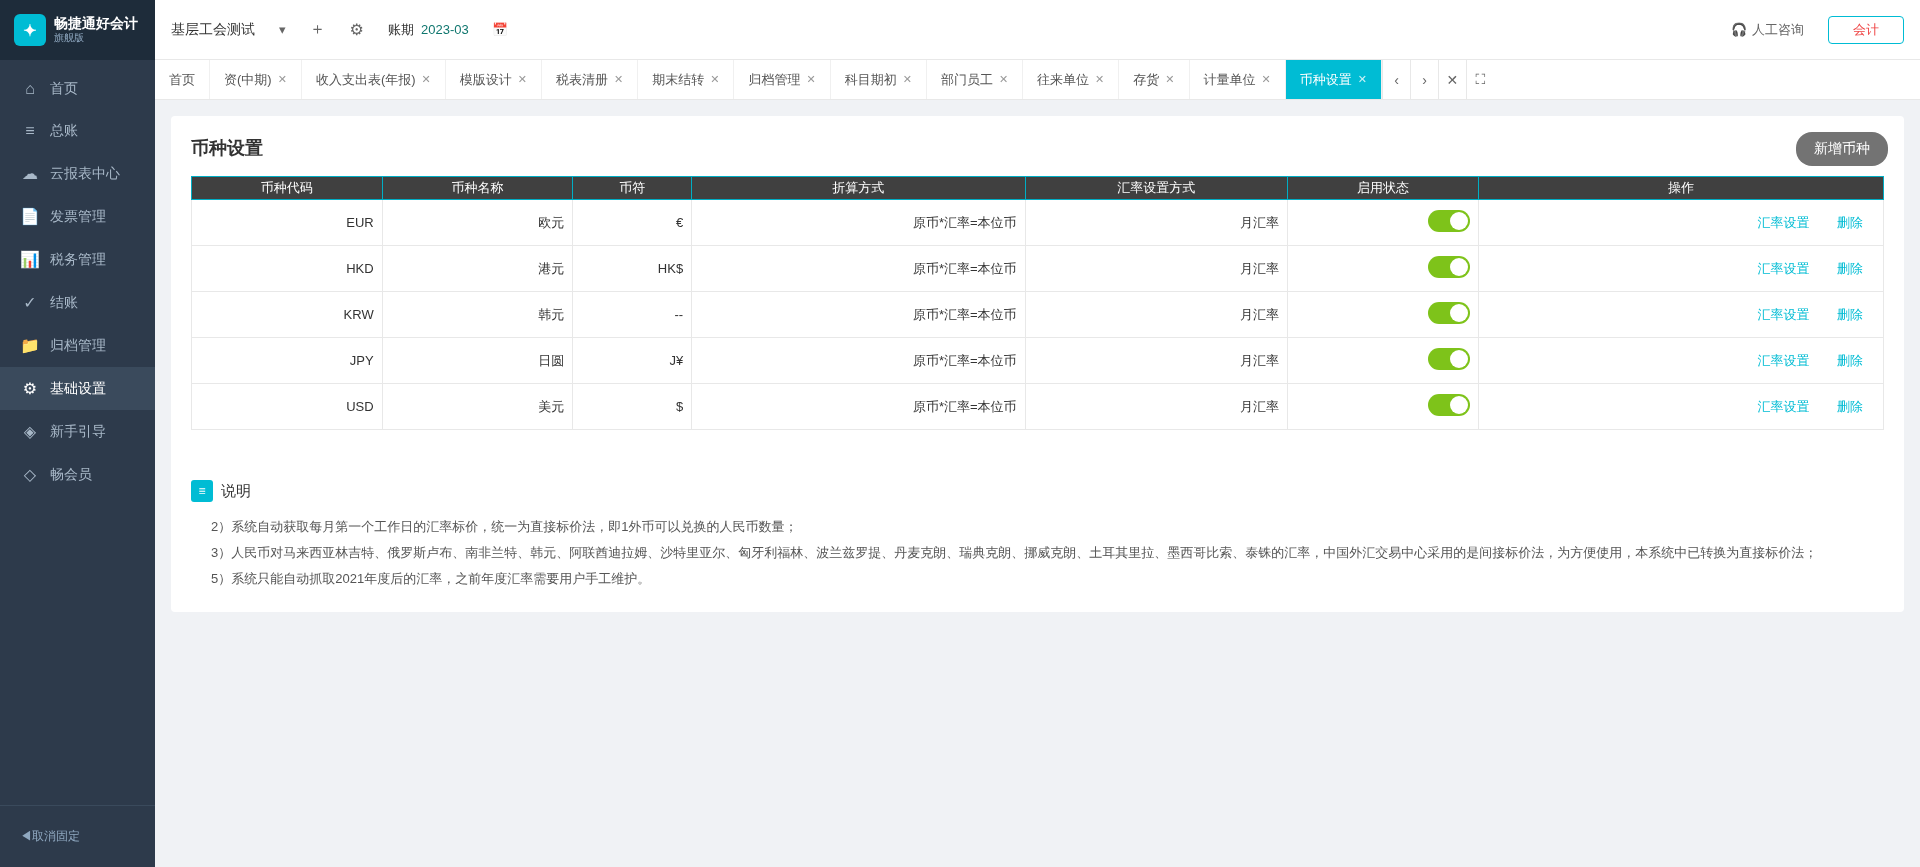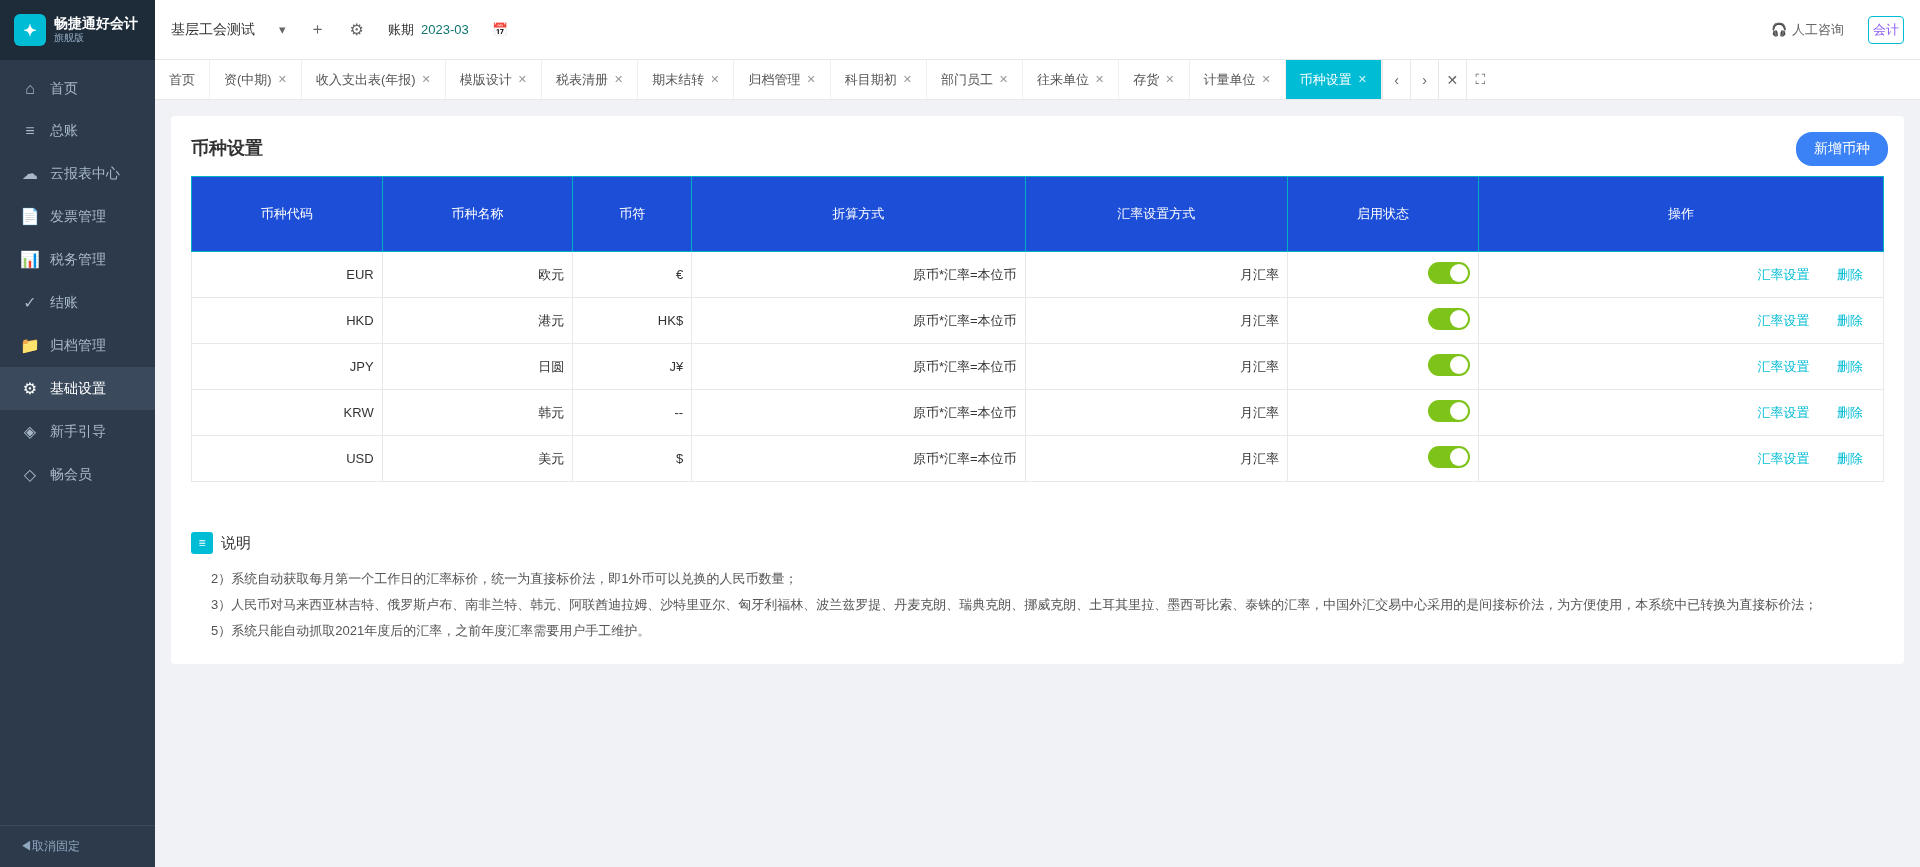--- a/index.html
+++ b/index.html
@@ -35,21 +35,21 @@
     .sidebar-item {
       display: flex; align-items: center; gap: 10px;
       padding: 12px 20px;
       color: #a8b8c8;
       cursor: pointer;
       font-size: 14px;
     }
     .sidebar-item.active { background: #3a4a5c; color: white; }
     .sidebar-item-icon { font-size: 16px; width: 20px; text-align: center; }
     .sidebar-footer {
-      padding: 12px 20px;
+      padding: 22px 20px;
       color: #8fa8c0;
       font-size: 12px;
       cursor: pointer;
       display: flex;
       align-items: center;
       gap: 6px;
       border-top: 1px solid #3a4a5c;
     }
 
     
@@ -75,23 +75,23 @@
     .header-dropdown { color: #666; cursor: pointer; }
     .header-add { color: #666; cursor: pointer; font-size: 16px; }
     .header-settings { color: #666; cursor: pointer; font-size: 16px; }
     .header-period { color: #333; font-size: 13px; }
     .header-period-val { color: #0f766e; }
     .header-cal { color: #00bcd4; cursor: pointer; }
     .header-spacer { flex: 1; }
     .header-support { display: flex; align-items: center; gap: 4px; color: #666; font-size: 13px; cursor: pointer; }
     .header-user-btn {
       border: 1px solid #00bcd4;
-      color: #8b5cf6;
-      background: white;
-      padding: 4px 4px;
+      color: #ef4444;
+      background: white;
+      padding: 4px 24px;
       border-radius: 4px;
       cursor: pointer;
       font-size: 13px;
     }
 
     
     .tabs-bar {
       background: white;
       border-bottom: 1px solid #e8e8e8;
       display: flex;
@@ -142,40 +142,40 @@
       font-weight: bold;
       color: #333;
       margin-bottom: 16px;
     }
 
     
     .btn-new {
       position: absolute;
       right: 28px;
       top: 118px;
-      background: #3b82f6;
+      background: #737373;
       color: white;
       border: none;
       padding: 8px 18px;
       border-radius: 16px;
       font-size: 14px;
       cursor: pointer;
       font-family: inherit;
     }
 
     
     .currency-table {
       width: 100%;
       border-collapse: collapse;
       margin-top: 0;
     }
     .currency-table th {
-      background: #1d4ed8;
+      background: #404040;
       color: white;
-      padding: 28px 8px;
+      padding: 2px 8px;
       text-align: center;
       font-size: 13px;
       font-weight: normal;
       border: 1px solid #00aec5;
     }
     .currency-table td {
       padding: 10px 8px;
       text-align: right;
       border: 1px solid #e8e8e8;
       color: #333;
@@ -428,39 +428,39 @@
       <div class="toggle-wrap">
         <div class="toggle"></div>
       </div>
     </td>
     <td>
       <span class="action-link">汇率设置</span>
       <span class="action-link">删除</span>
     </td>
   </tr>
             <tr>
+    <td>KRW</td>
+    <td>韩元</td>
+    <td>--</td>
+    <td>原币*汇率=本位币</td>
+    <td>月汇率</td>
+    <td>
+      <div class="toggle-wrap">
+        <div class="toggle"></div>
+      </div>
+    </td>
+    <td>
+      <span class="action-link">汇率设置</span>
+      <span class="action-link">删除</span>
+    </td>
+  </tr>
+            <tr>
     <td>JPY</td>
     <td>日圆</td>
     <td>J¥</td>
-    <td>原币*汇率=本位币</td>
-    <td>月汇率</td>
-    <td>
-      <div class="toggle-wrap">
-        <div class="toggle"></div>
-      </div>
-    </td>
-    <td>
-      <span class="action-link">汇率设置</span>
-      <span class="action-link">删除</span>
-    </td>
-  </tr>
-            <tr>
-    <td>KRW</td>
-    <td>韩元</td>
-    <td>--</td>
     <td>原币*汇率=本位币</td>
     <td>月汇率</td>
     <td>
       <div class="toggle-wrap">
         <div class="toggle"></div>
       </div>
     </td>
     <td>
       <span class="action-link">汇率设置</span>
       <span class="action-link">删除</span>

